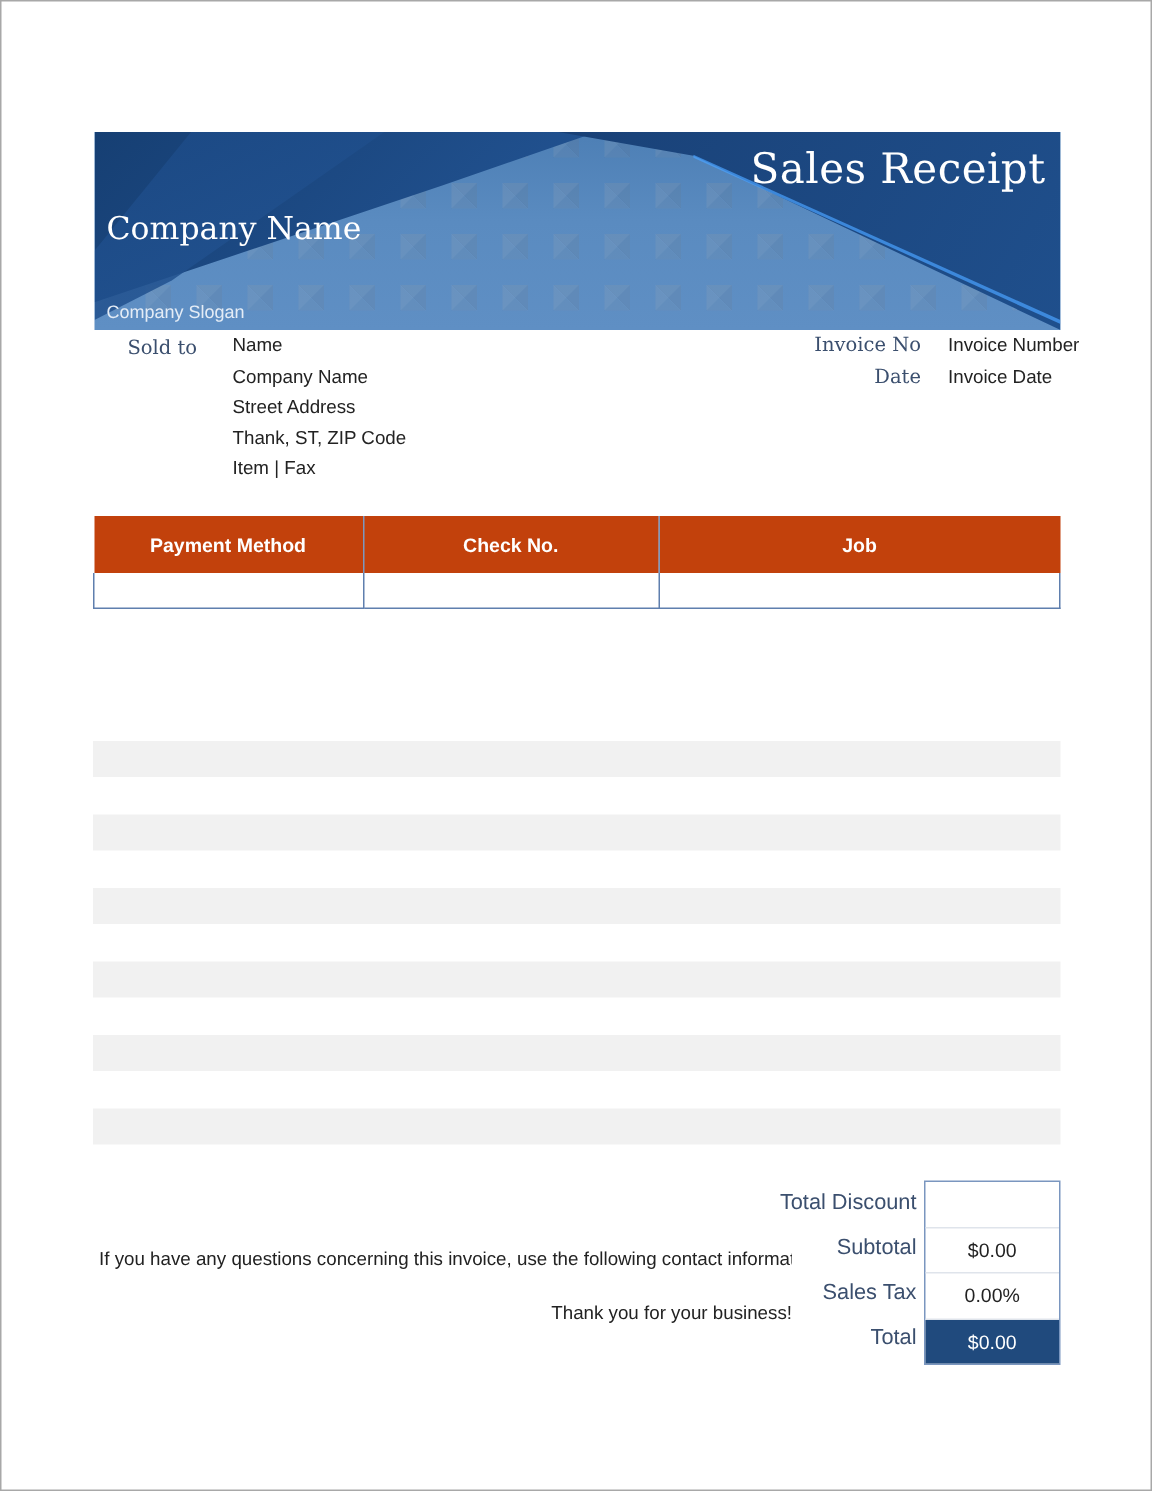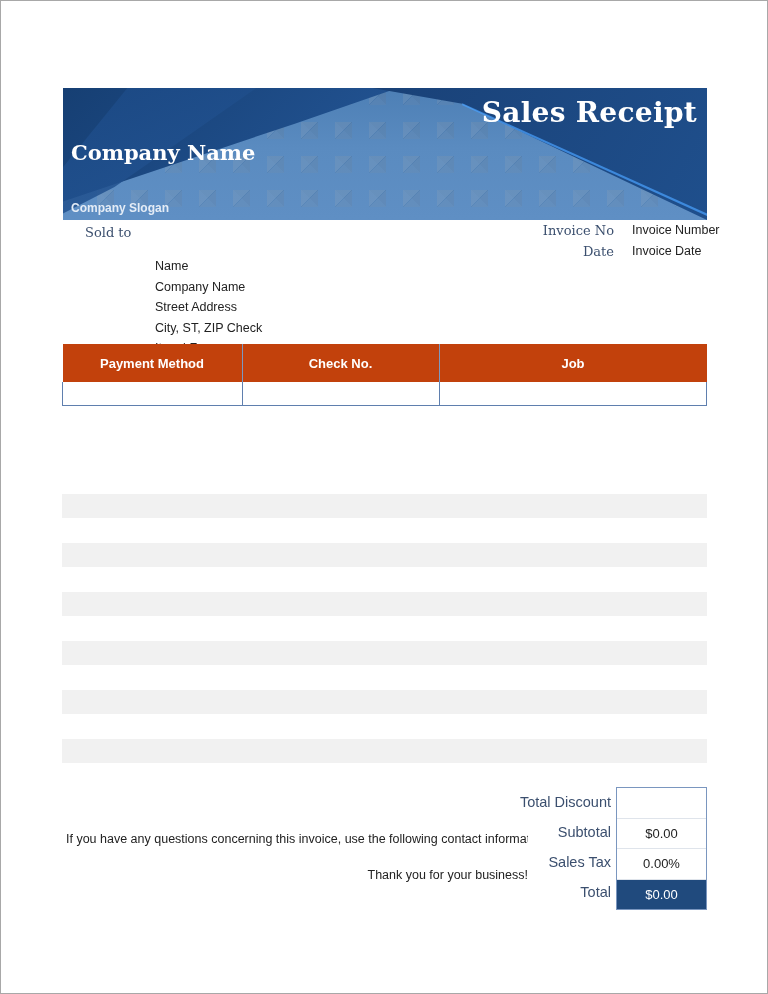--- a/index.html
+++ b/index.html
@@ -1,21 +1,21 @@
 <!DOCTYPE html>
 <html><head>
 <meta charset="utf-8">
 <style>
   html, body { margin:0; padding:0; }
   body { width:768px; height:994px; position:relative; background:#ffffff; font-family:"Liberation Sans", sans-serif; overflow:hidden; }
   .page { position:absolute; left:0; top:0; width:766px; height:992px; border:1px solid #a8a8a8; background:#fff; }
 
   
   .banner { position:absolute; left:62px; top:87px; width:644px; height:132px; overflow:hidden;
-    background:linear-gradient(180deg,#4d7fb5 0%,#5a8bc0 45%,#5f8fc4 100%);font-weight:bold; }
+    background:linear-gradient(180deg,#4d7fb5 0%,#5a8bc0 45%,#5f8fc4 100%); }
   .banner .pattern { position:absolute; inset:0;
     background-image:
       linear-gradient(135deg, rgba(255,255,255,0.10) 25%, transparent 25%),
       linear-gradient(225deg, rgba(0,0,0,0.07) 25%, transparent 25%),
       linear-gradient(315deg, rgba(255,255,255,0.06) 25%, transparent 25%),
       linear-gradient(45deg, rgba(0,0,0,0.05) 25%, transparent 25%);
     background-size:34px 34px; background-position:0 0, 17px 0, 17px -17px, 0 17px; }
   .banner .band-left { position:absolute; left:0; top:0; width:644px; height:132px;
     background:linear-gradient(135deg,#163f73 0%,#25589a 60%,#2e66a8 100%);
     clip-path:polygon(0 0, 100% 0, 100% 0, 52% 0, 36% 27%, 0 86%); }
@@ -28,21 +28,21 @@
   .banner .band-right-edge { position:absolute; left:0; top:0; width:644px; height:132px;
     background:#4aa3ff;
     clip-path:polygon(62% 11.5%, 100% 95%, 100% 97%, 62% 13%); opacity:0.7; }
   .banner-title { position:absolute; right:10px; top:8px; color:#fff; font-family:"DejaVu Serif", serif; font-size:28px; letter-spacing:0.3px; }
   .company-name { position:absolute; left:8px; top:52px; color:#fff; font-family:"DejaVu Serif", serif; font-size:21px; }
   .company-slogan { position:absolute; left:8px; top:113px; color:#e4ecf6; font-size:12px; }
 
   
   .serif-label { font-family:"DejaVu Serif", serif; color:#3b4f6e; font-size:13px; }
   .sold-to-label { position:absolute; left:84px; top:224px; }
-  .sold-to-lines { position:absolute; left:154px; top:222px; font-size:12.5px; color:#222;margin-top:36px; }
+  .sold-to-lines { position:absolute; left:154px; top:222px; font-size:12.5px; color:#222; }
   .sold-to-lines div { height:20.6px; line-height:15px; }
   .inv-label { position:absolute; text-align:right; width:90px; }
   .inv-value { position:absolute; left:631px; font-size:12.5px; color:#222; }
 
   
   .pay-table { position:absolute; left:61px; top:343px; width:645px; border-collapse:collapse; }
   .pay-table th { background:#c2410c; color:#fff; font-weight:bold; font-size:13px; height:38px; padding:0; border-right:1px solid #7c98c0; }
   .pay-table th:last-child { border-right:none; }
   .pay-table td { height:23px; border:1px solid #5f7fae; border-top:none; padding:0; }
   .pay-table td + td { border-left:1px solid #d6dce6; }
@@ -79,21 +79,21 @@
     <div class="banner-title">Sales Receipt</div>
     <div class="company-name">Company Name</div>
     <div class="company-slogan">Company Slogan</div>
   </div>
 
   <div class="serif-label sold-to-label">Sold to</div>
   <div class="sold-to-lines">
     <div>Name</div>
     <div>Company Name</div>
     <div>Street Address</div>
-    <div>City, ST,  ZIP Check</div>
+    <div>Thank, ST,  ZIP Code</div>
     <div>Item | Fax</div>
   </div>
 
   <div class="serif-label inv-label" style="left:523px; top:222px;">Invoice No</div>
   <div class="inv-value" style="top:222px;">Invoice Number</div>
   <div class="serif-label inv-label" style="left:523px; top:243px;">Date</div>
   <div class="inv-value" style="top:243px;">Invoice Date</div>
 
   <table class="pay-table">
     <tbody>

